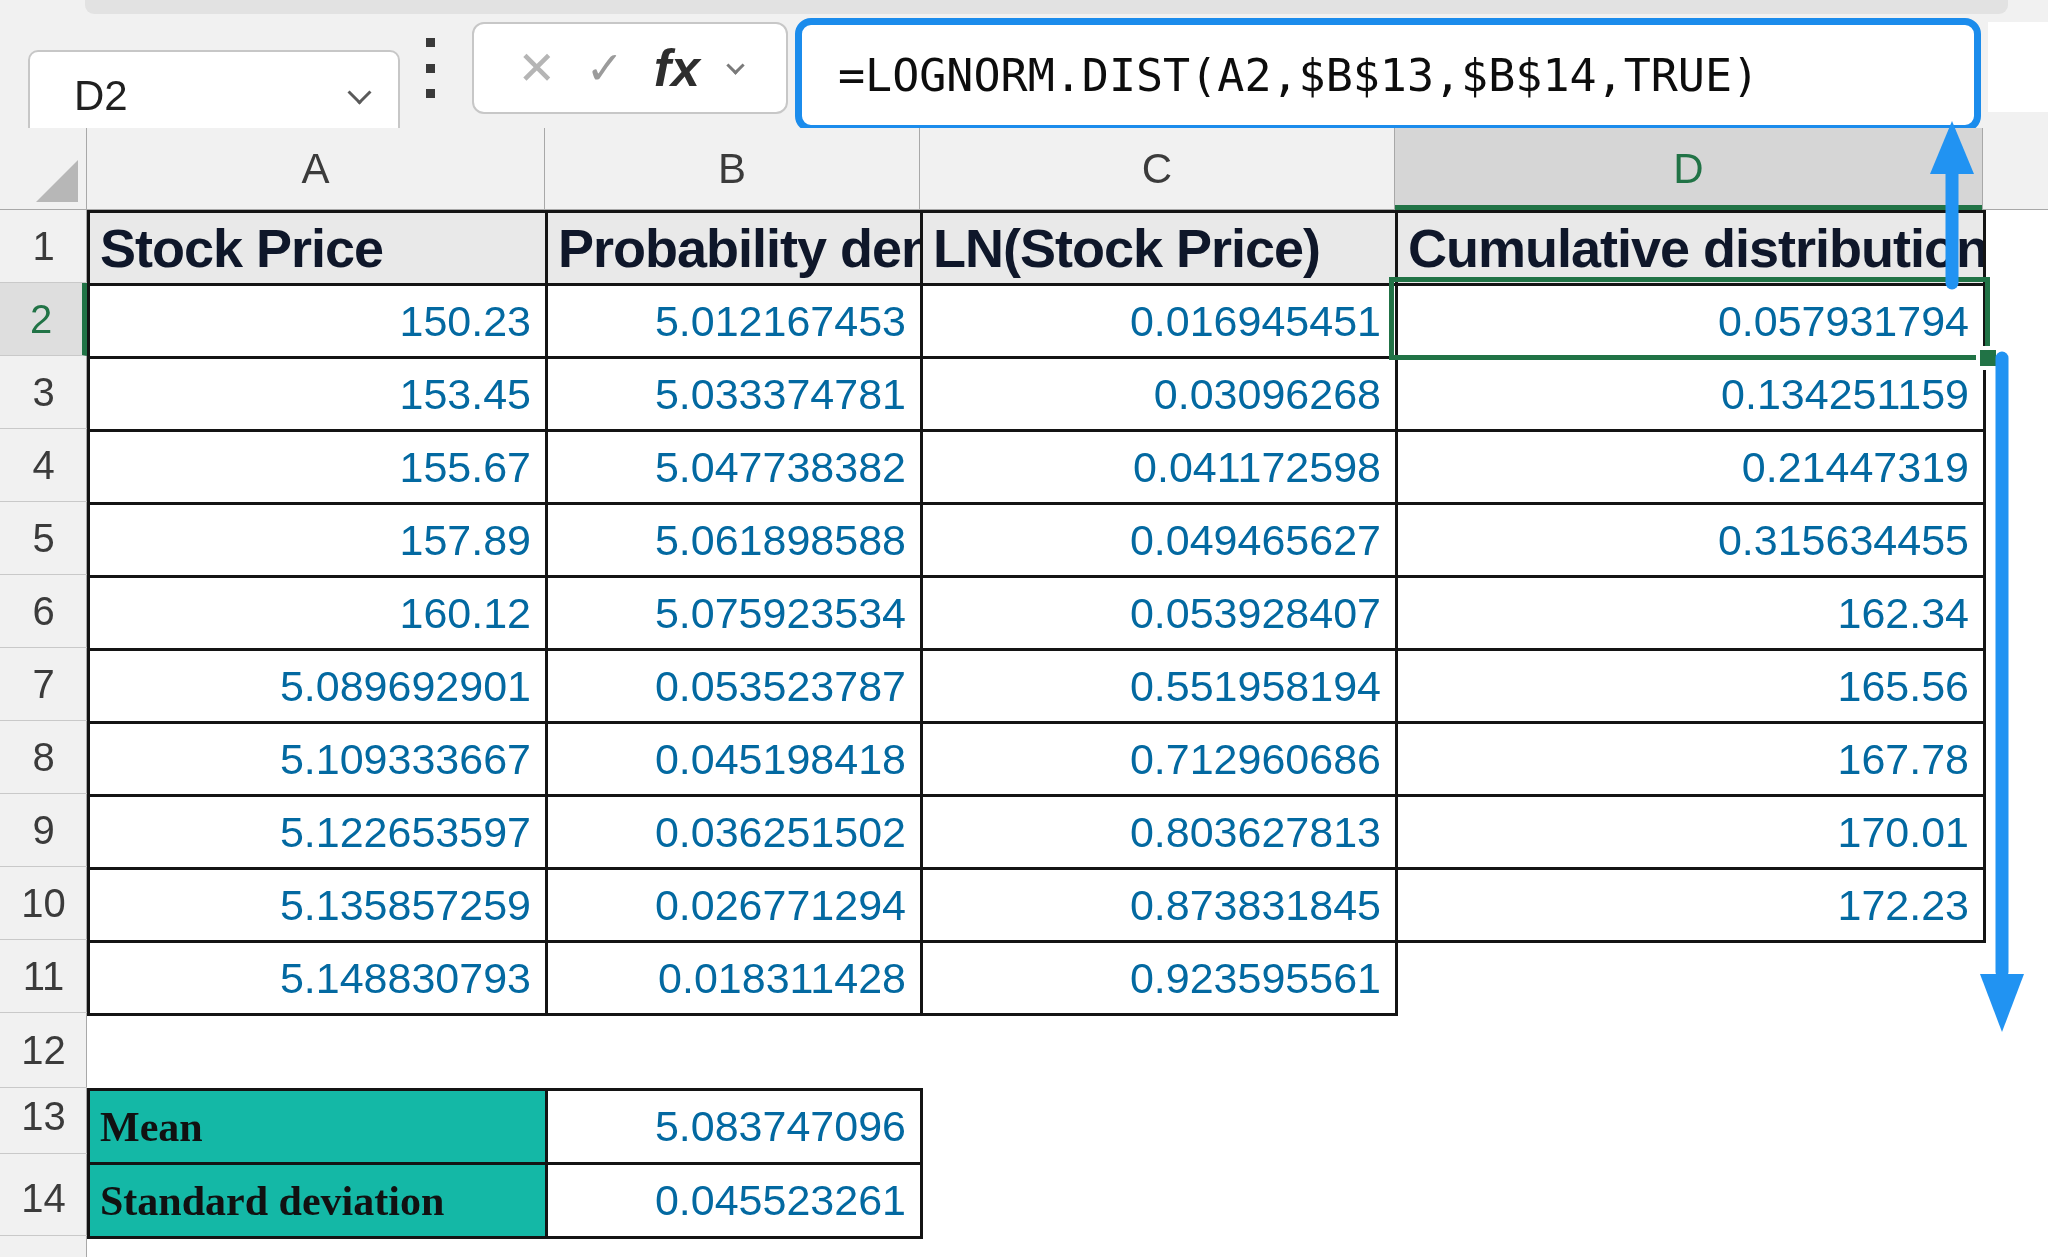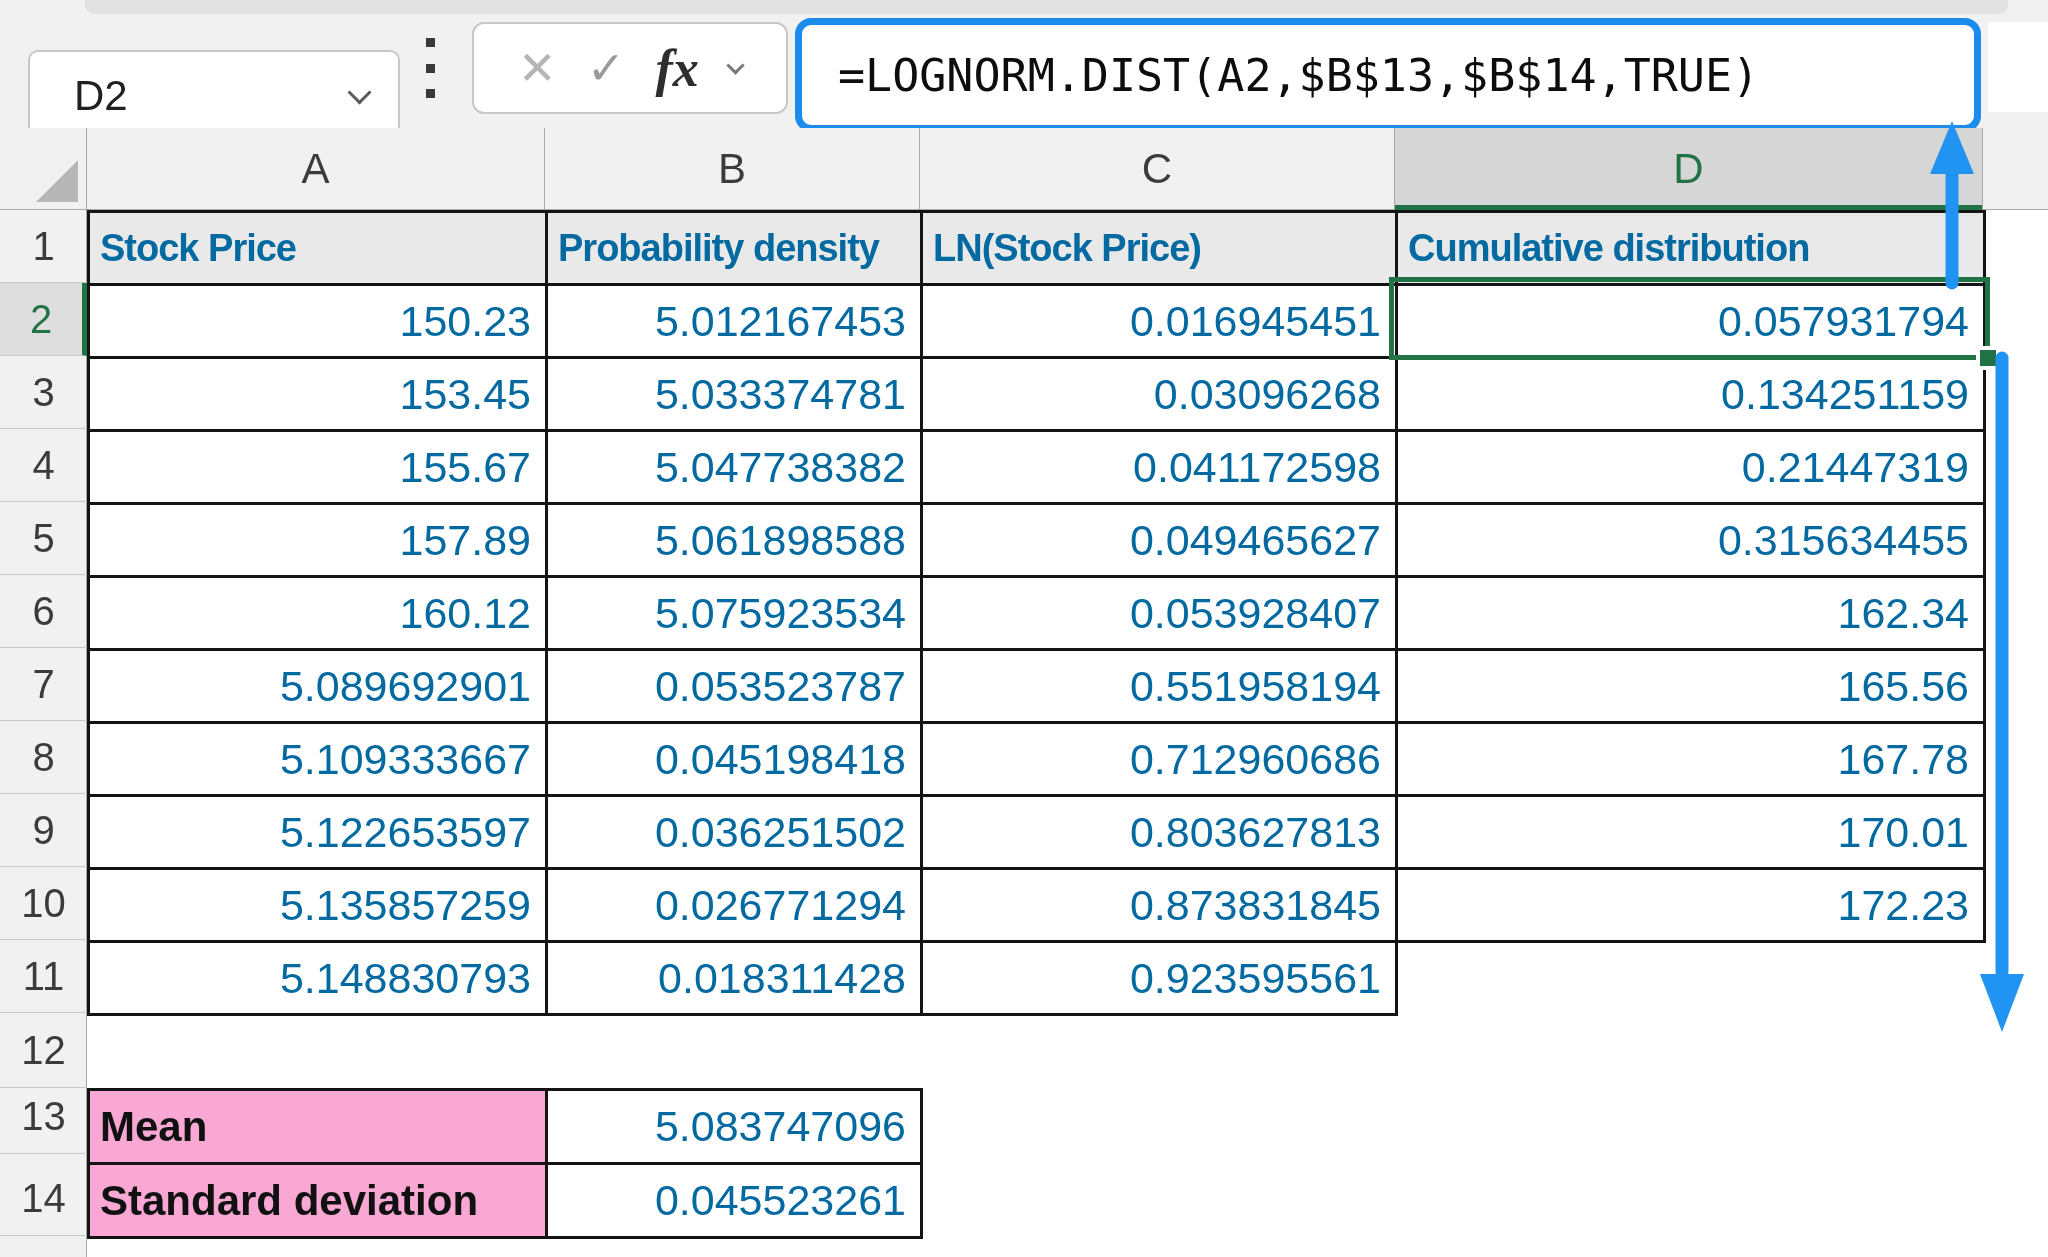--- a/index.html
+++ b/index.html
@@ -11,21 +11,21 @@
   .top-strip { position:absolute; left:85px; top:0; width:1923px; height:14px; background:#E2E2E2; border-radius:0 0 9px 9px; }
   .box { position:absolute; background:#fff; border:2px solid #C7C7C7; border-radius:10px; }
   .name-box { left:28px; top:22px; width:372px; height:92px; display:flex; align-items:center; justify-content:space-between; padding:0 30px 0 44px;margin-top:28px; }
   .name-box-text { font-size:42px; color:#202020; }
   .chev { width:17px; height:17px; border-right:3.5px solid #5a5a5a; border-bottom:3.5px solid #5a5a5a; transform:rotate(45deg); margin-top:-8px; }
   .dots { position:absolute; left:426px; top:38px; height:60px; display:flex; flex-direction:column; justify-content:space-between; }
   .dots i { display:block; width:9px; height:9px; background:#3a3a3a; }
   .fx-box { left:472px; top:22px; width:316px; height:92px; border-radius:12px; display:flex; align-items:center; justify-content:space-evenly; padding:0 14px; }
   .icon-x { font-size:46px; color:#B5B5B5; }
   .icon-check { font-size:46px; color:#9B9B9B; }
-  .icon-fx { font-family:Liberation Serif, serif; font-style:italic; font-weight:bold; font-size:52px; color:#2e2e2e; }
+  .icon-fx { font-family:Liberation Sans, sans-serif; font-style:italic; font-weight:bold; font-size:52px; color:#2e2e2e; }
   .chev-sm { width:13px; height:13px; border-right:3px solid #7a7a7a; border-bottom:3px solid #7a7a7a; transform:rotate(45deg); margin-top:-6px; }
   .formula-bar { position:absolute; left:795px; top:18px; width:1186px; height:114px; background:#fff; border:7px solid #1B8CEC; border-radius:16px; display:flex; align-items:center; }
   .formula-text { font-family:"DejaVu Sans Mono", monospace; font-size:45px; color:#0d0d0d; padding-left:36px; white-space:nowrap; }
   .toolbar-spacer { position:absolute; left:1988px; top:22px; width:60px; height:90px; background:#fff; }
 
   
   .col-band { position:absolute; left:0; top:128px; width:2048px; height:82px; background:#F1F1F1; border-bottom:1px solid #A8A8A8; }
   .corner { position:absolute; left:0; top:128px; width:87px; height:82px; border-right:1px solid #A8A8A8; }
   .corner svg { position:absolute; right:8px; bottom:8px; }
   .ch { position:absolute; top:128px; height:82px; border-right:1px solid #A8A8A8; display:flex; align-items:center; justify-content:center; font-size:42px; color:#3b3b3b; }
@@ -33,23 +33,23 @@
   .ch .underline { position:absolute; left:0; bottom:0; width:100%; height:5px; background:#217346; }
   .rowheads { position:absolute; left:0; top:210px; width:87px; height:1047px; background:#F1F1F1; border-right:1px solid #A8A8A8; }
   .rh { position:absolute; left:0; width:87px; display:flex; align-items:center; justify-content:center; font-size:40px; color:#3b3b3b; border-bottom:1px solid #C9C9C9; }
   .rh.sel { background:#DEDEDE; color:#217346; border-right:5px solid #217346; }
 
   
   .xl-table { position:absolute; display:grid; border-top:3px solid #141414; border-left:3px solid #141414; background:#fff; }
   .xl-table .cell { border-right:3px solid #141414; border-bottom:3px solid #141414; display:flex; align-items:center; overflow:hidden; white-space:nowrap; }
   #table-main { left:87px; top:210px; grid-template-columns:458px 375px 475px 588px; grid-auto-rows:73px; }
   #table-stats { left:87px; top:1088px; grid-template-columns:458px 375px; grid-auto-rows:74px; }
-  .cell.hdr { background:#E9E9E9; font-weight:bold; font-size:38px; letter-spacing:-1px; color:#0369a1; padding-left:10px; }
+  .cell.hdr { background:#E9E9E9; font-weight:bold; font-size:54px; letter-spacing:-1px; color:#0f172a; padding-left:10px; }
   .cell.num { justify-content:flex-end; font-size:43px; color:#0369a1; padding-right:14px; }
-  .cell.lbl { background:#f9a8d4; font-weight:bold; font-size:42px; color:#111; padding-left:10px; }
+  .cell.lbl { background:#14b8a6; font-weight:bold; font-size:42px; color:#111; padding-left:10px;font-family:Liberation Serif, serif; }
 
   
   .sel-outline { position:absolute; left:1389px; top:277px; width:601px; height:83px; border:5px solid #217346; pointer-events:none; z-index:5; }
   .fill-handle { position:absolute; right:-15px; bottom:-15px; width:24px; height:24px; background:#217346; border:4px solid #fff; pointer-events:auto; }
 
   
   .overlay { position:absolute; left:0; top:0; width:2048px; height:1257px; pointer-events:none; z-index:9; }
 </style>
 </head>
 <body>

